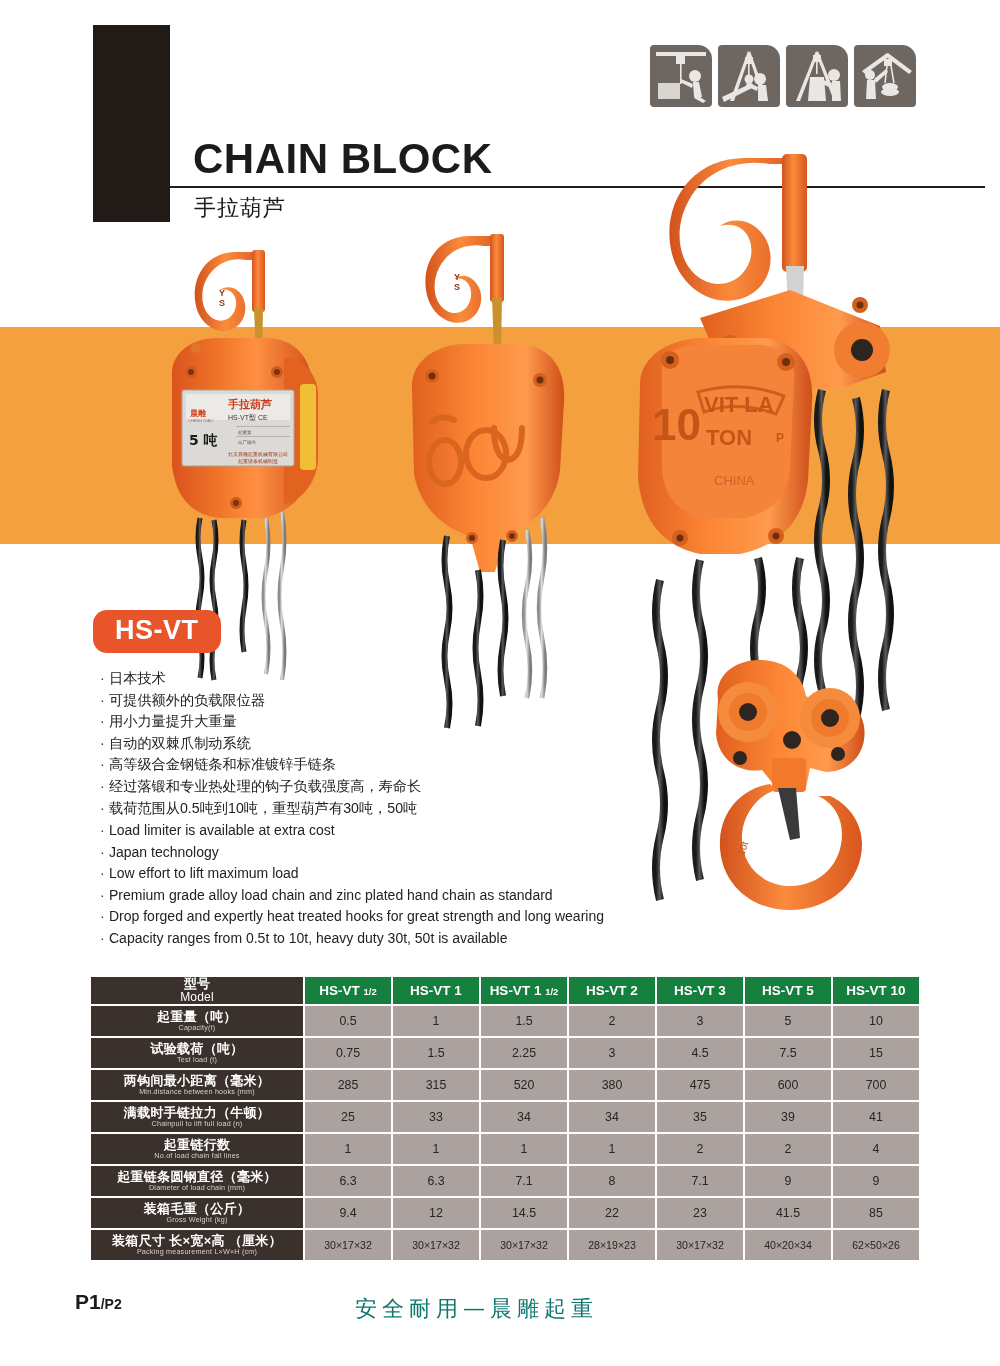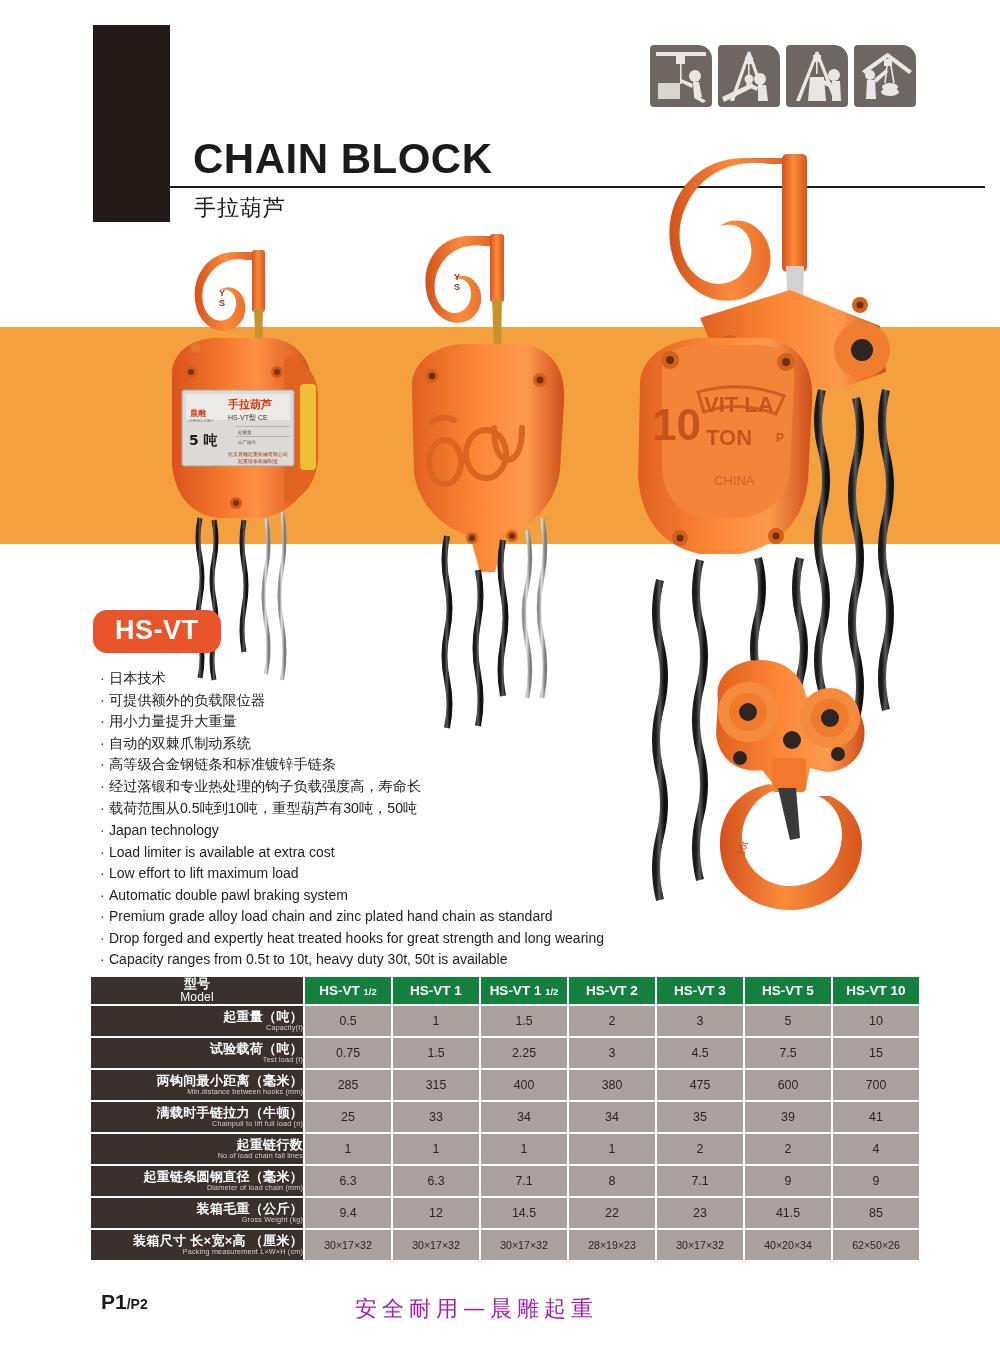--- a/index.html
+++ b/index.html
@@ -155,54 +155,54 @@
     height: 27px;
     font-size: 13.5px;
     font-weight: bold;
     vertical-align: middle;
   }
   .hdr-model .frac { font-size: 9.5px; }
 
   .row-label {
     background: #3a302c;
     color: #ffffff;
-    text-align: right;
+    text-align: center;
     height: 30px;
     vertical-align: middle;
     line-height: 1.08;
   }
   .row-label .cn { font-size: 13px; font-weight: bold; display:block; letter-spacing: 0.3px;}
   .row-label .en { font-size: 7.2px; font-weight: normal; display:block; color:#d8d2cd; letter-spacing:0.2px;}
 
   .cell {
     background: #aba19f;
     color: #2b2421;
     text-align: center;
     height: 30px;
     font-size: 12.4px;
     vertical-align: middle;
   }
   .cell.small { font-size: 10.6px; }
 
   
   #footer-page {
     position: absolute;
-    left: 101px; top: 1290px;
+    left: 75px; top: 1290px;
     font-size: 21px;
     font-weight: bold;
     color: #1b1b1b;
     white-space: nowrap;
   }
   #footer-page .sub { font-size: 14px; font-weight: bold; }
   #footer-slogan {
     position: absolute;
     left: 355px; top: 1294px;
     font-size: 22px;
     letter-spacing: 5px;
-    color: #a21caf;
+    color: #0f766e;
     font-family: "DejaVu Serif", "Liberation Serif", serif;
     white-space: nowrap;
   }
 </style>
 </head>
 <body>
 
 <div id="header-block"></div>
 <div id="header-title">CHAIN BLOCK</div>
 <div id="header-rule"></div>
@@ -466,24 +466,23 @@
   <div class="feat-item"><span class="dot">·</span><span>日本技术</span></div>
   <div class="feat-item"><span class="dot">·</span><span>可提供额外的负载限位器</span></div>
   <div class="feat-item"><span class="dot">·</span><span>用小力量提升大重量</span></div>
   <div class="feat-item"><span class="dot">·</span><span>自动的双棘爪制动系统</span></div>
   <div class="feat-item"><span class="dot">·</span><span>高等级合金钢链条和标准镀锌手链条</span></div>
   <div class="feat-item"><span class="dot">·</span><span>经过落锻和专业热处理的钩子负载强度高，寿命长</span></div>
   <div class="feat-item"><span class="dot">·</span><span>载荷范围从0.5吨到10吨，重型葫芦有30吨，50吨</span></div>
 </div>
 
 <div id="features-en">
+  <div class="feat-item"><span class="dot">·</span><span>Load limiter is available at extra cost</span></div>
   <div class="feat-item"><span class="dot">·</span><span>Japan technology</span></div>
-  <div class="feat-item"><span class="dot">·</span><span>Load limiter is available at extra cost</span></div>
   <div class="feat-item"><span class="dot">·</span><span>Low effort to lift maximum load</span></div>
-  <div class="feat-item"><span class="dot">·</span><span>Automatic double pawl braking system</span></div>
   <div class="feat-item"><span class="dot">·</span><span>Premium grade alloy load chain and zinc plated hand chain as standard</span></div>
   <div class="feat-item"><span class="dot">·</span><span>Drop forged and expertly heat treated hooks for great strength and long wearing</span></div>
   <div class="feat-item"><span class="dot">·</span><span>Capacity ranges from 0.5t to 10t, heavy duty 30t, 50t is available</span></div>
 </div>
 
 <table id="spec-table">
   <colgroup>
     <col class="col-label">
       <col class="col-data">
       <col class="col-data">
@@ -535,21 +534,21 @@
         <td class="cell">7.5</td>
         <td class="cell">15</td>
       </tr>
       <tr>
         <th class="row-label">
           <span class="cn">两钩间最小距离（毫米）</span>
           <span class="en">Min.distance between hooks (mm)</span>
         </th>
         <td class="cell">285</td>
         <td class="cell">315</td>
-        <td class="cell">400</td>
+        <td class="cell">520</td>
         <td class="cell">380</td>
         <td class="cell">475</td>
         <td class="cell">600</td>
         <td class="cell">700</td>
       </tr>
       <tr>
         <th class="row-label">
           <span class="cn">满载时手链拉力（牛顿）</span>
           <span class="en">Chainpull to lift full load (n)</span>
         </th>

